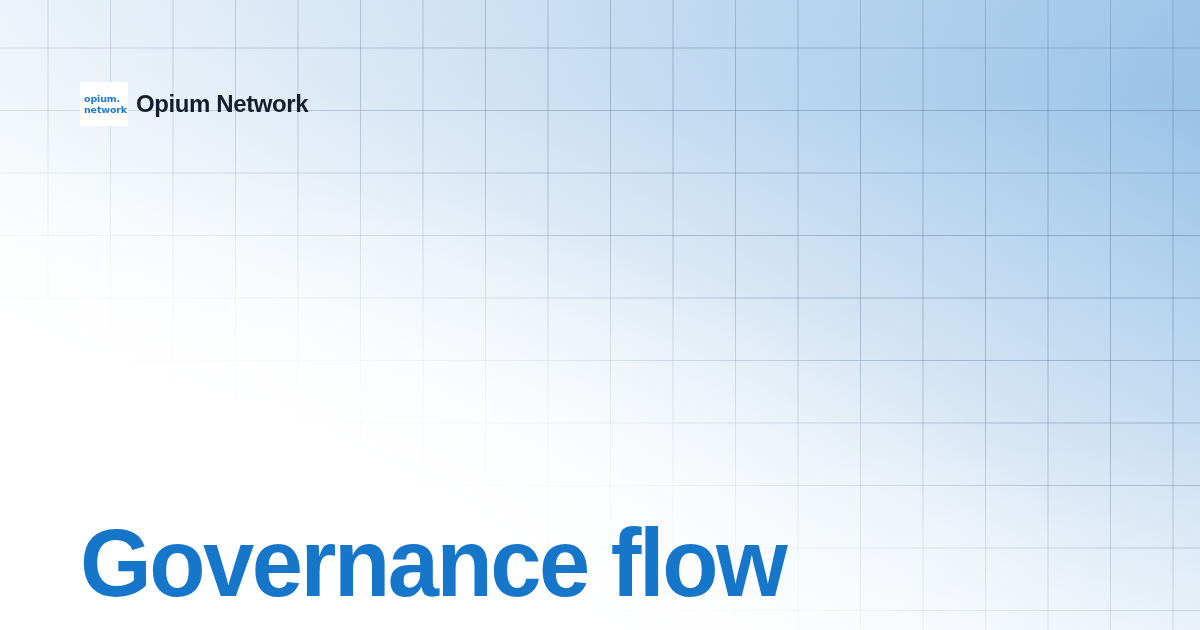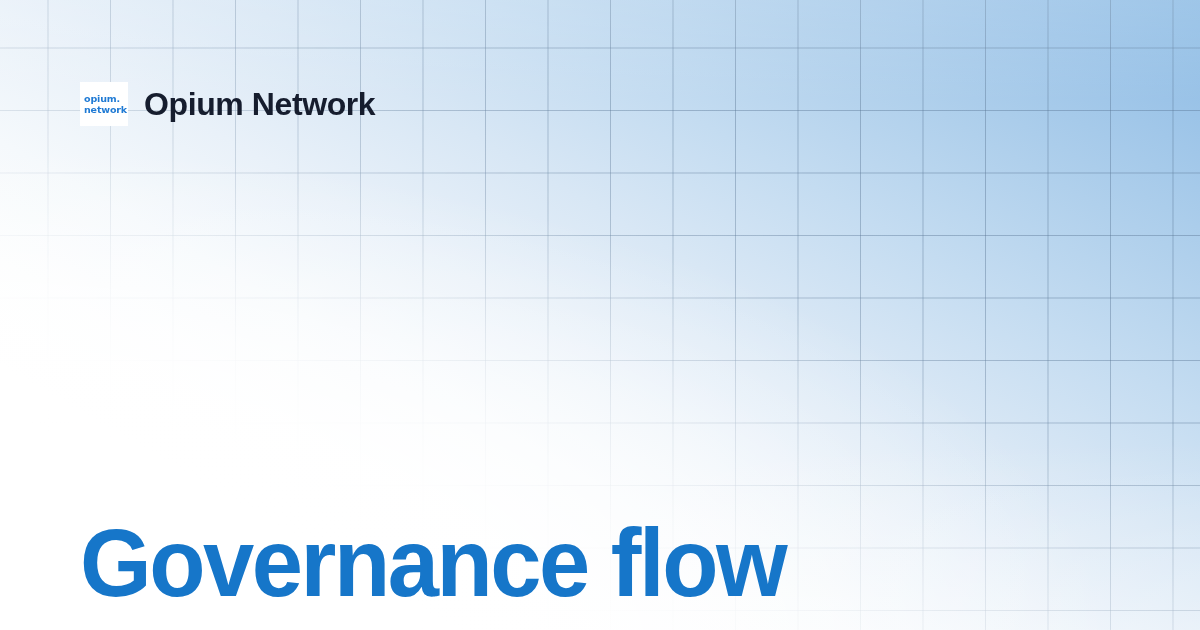--- a/index.html
+++ b/index.html
@@ -97,21 +97,21 @@
   }
 
   
 
   .brand {
     position: absolute;
     left: 80px;
     top: 82px;
     display: flex;
     align-items: center;
-    gap: 16px;
+    gap: 8px;
   }
 
   .brand-logo {
     width: 48px;
     height: 44px;
     background: #ffffff;
     display: flex;
     flex-direction: column;
     align-items: flex-start;
     justify-content: center;
@@ -127,21 +127,21 @@
     font-size: 9.5px;
     line-height: 11px;
     letter-spacing: -0.15px;
     white-space: nowrap;
   }
 
   .brand-name {
     color: #161d2e;
     font-family: "Liberation Sans", sans-serif;
     font-weight: 700;
-    font-size: 32px;
+    font-size: 24px;
     line-height: 1;
     letter-spacing: -0.4px;
     white-space: nowrap;
   }
 
   
 
   .headline {
     position: absolute;
     left: 80px;

